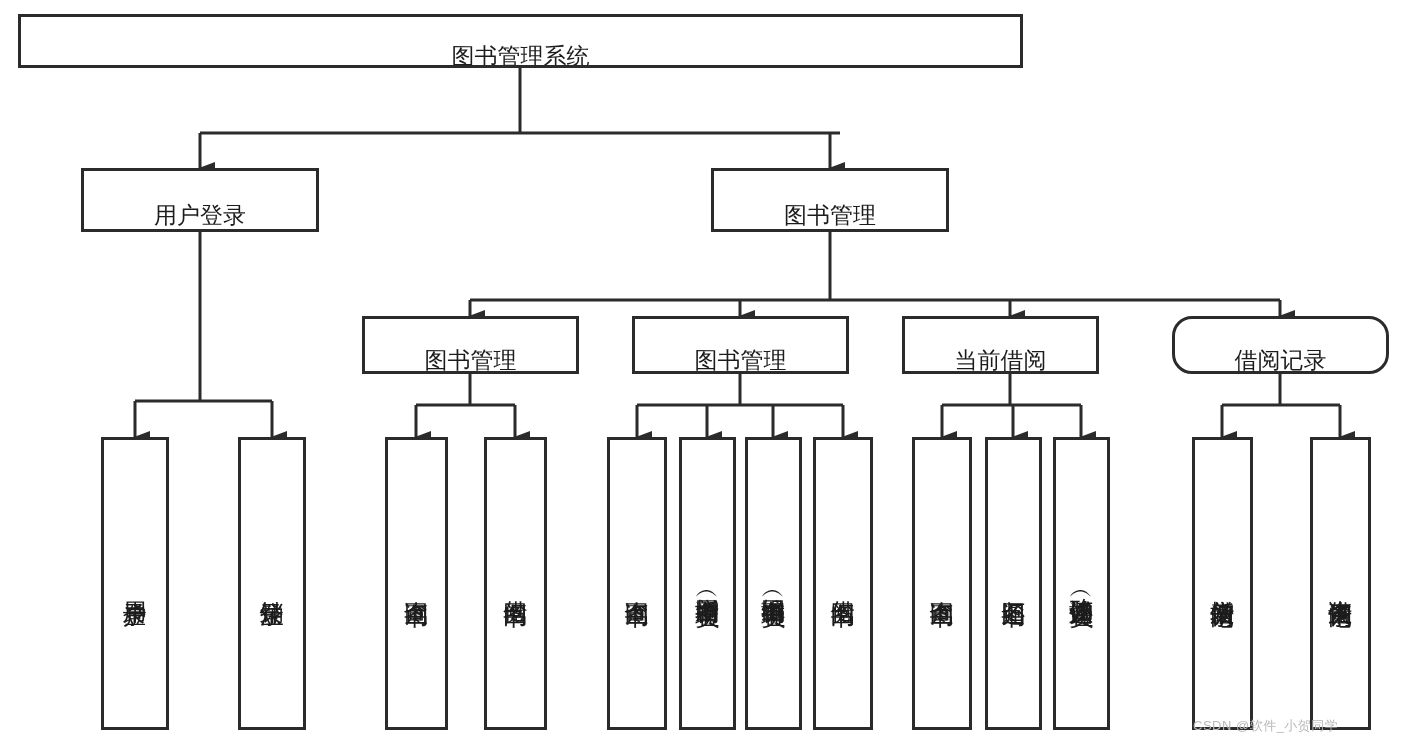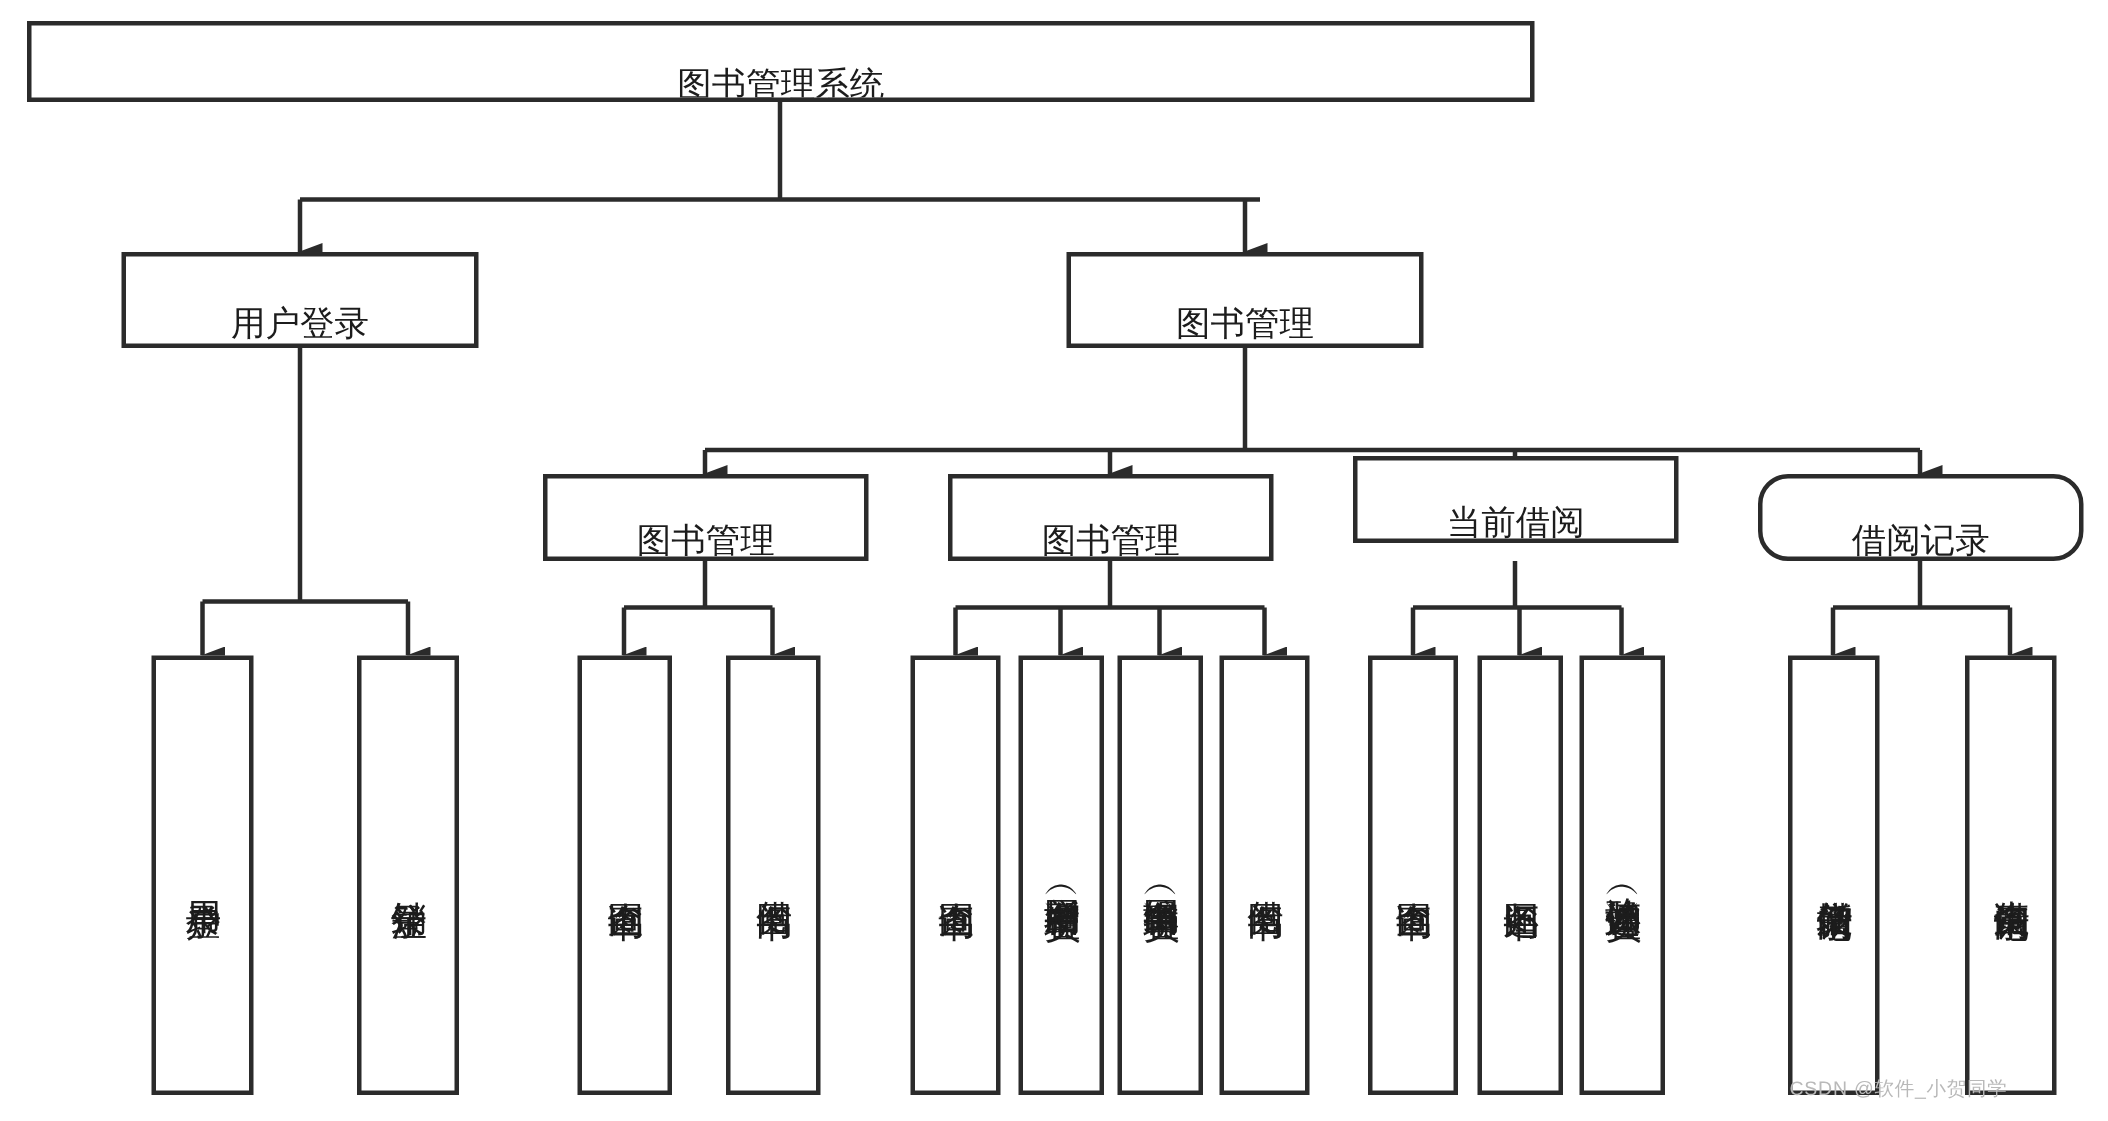--- a/index.html
+++ b/index.html
@@ -135,21 +135,21 @@
   <div class="node-box" id="node-l2-1" style="left: 711px; top: 168px; width: 238px; height: 64px;">
     <span class="node-label-h">图书管理</span>
   </div>
 
   <div class="node-box" id="node-l3-0" style="left: 362px; top: 316px; width: 217px; height: 58px;">
     <span class="node-label-h">图书管理</span>
   </div>
   <div class="node-box" id="node-l3-1" style="left: 632px; top: 316px; width: 217px; height: 58px;">
     <span class="node-label-h">图书管理</span>
   </div>
-  <div class="node-box" id="node-l3-2" style="left: 902px; top: 304px; width: 217px; height: 58px;">
+  <div class="node-box" id="node-l3-2" style="left: 902px; top: 316px; width: 197px; height: 58px;">
     <span class="node-label-h">当前借阅</span>
   </div>
   <div class="node-box" id="node-l3-3" style="left: 1172px; top: 316px; width: 217px; height: 58px; border-radius: 20px;">
     <span class="node-label-h">借阅记录</span>
   </div>
 
   <div class="node-box vertical" id="node-leaf-0" style="left: 101px; top: 437px; width: 68px; height: 293px;">
     <span class="node-label-v">用户登录</span>
   </div>
   <div class="node-box vertical" id="node-leaf-1" style="left: 238px; top: 437px; width: 68px; height: 293px;">

